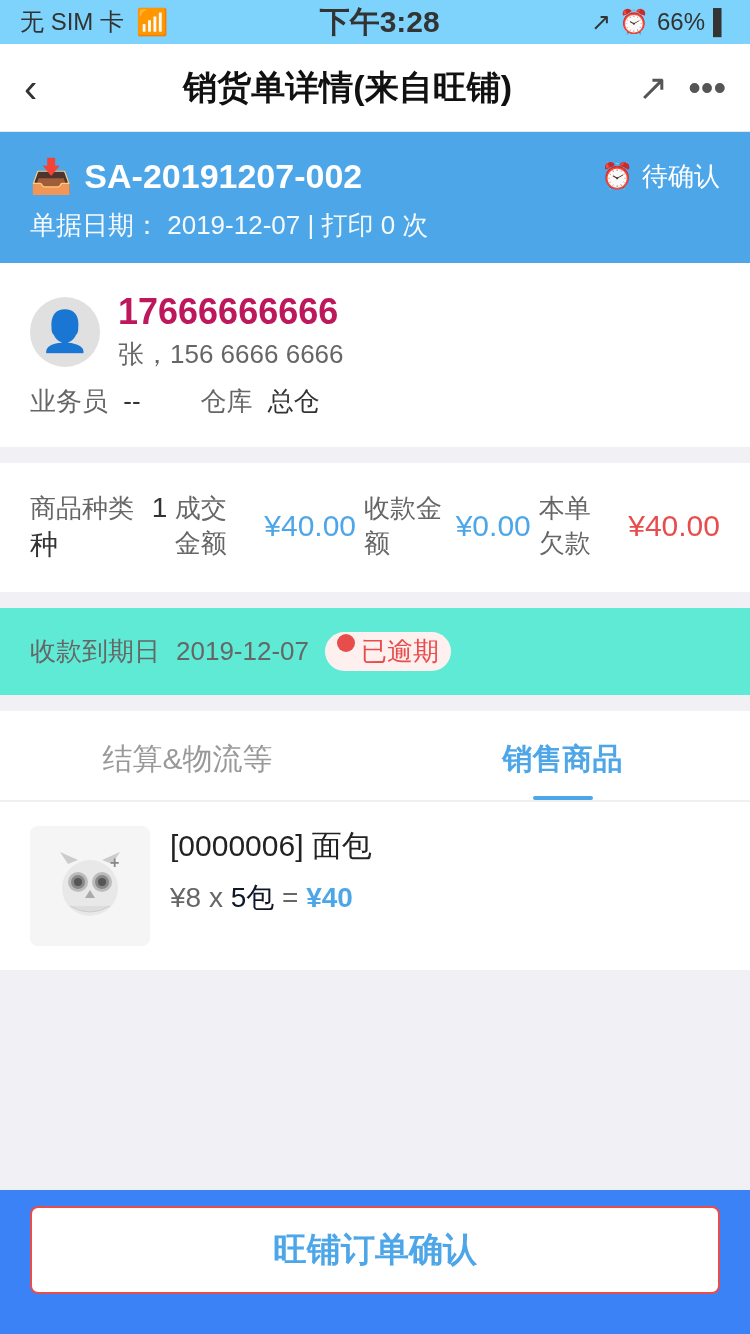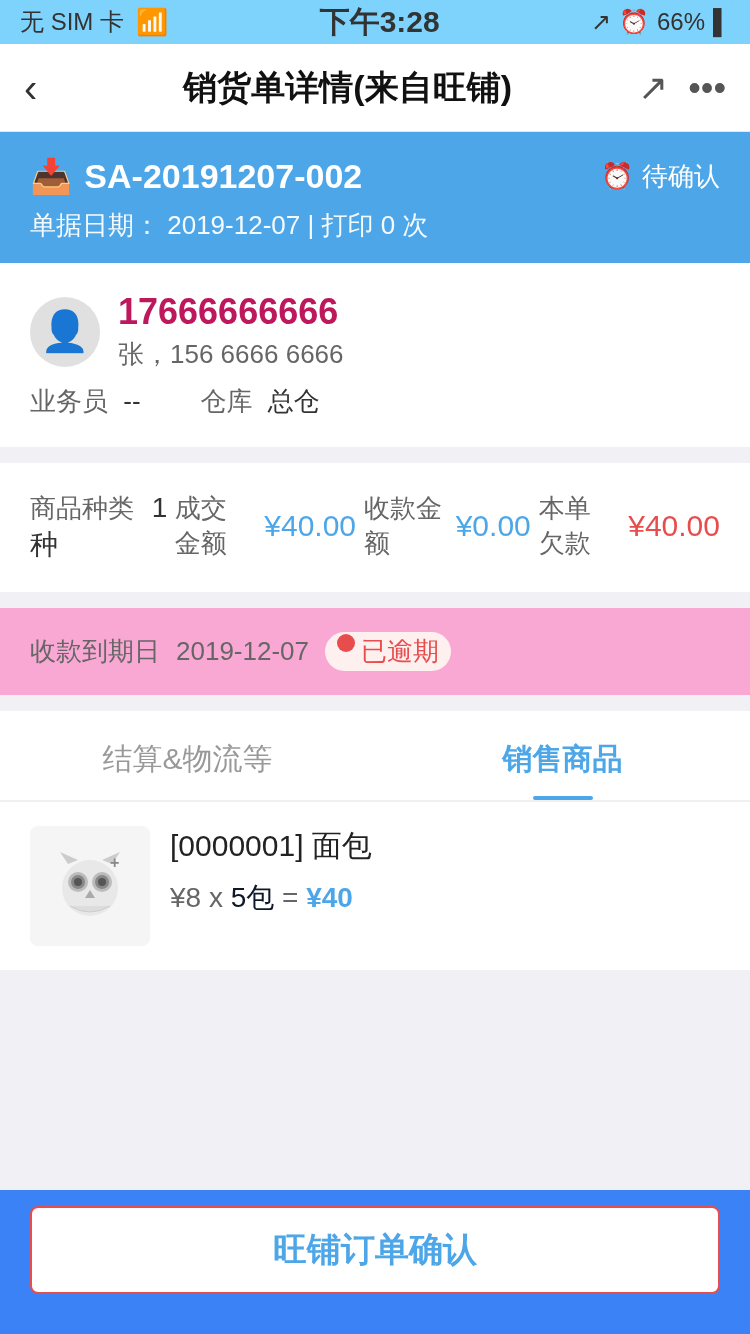--- a/index.html
+++ b/index.html
@@ -188,21 +188,21 @@
       font-weight: 500;
     }
     .amount-red {
       font-size: 30px;
       color: #e84d4d;
       font-weight: 500;
     }
 
     
     .due-section {
-      background: #f9a8d4;
+      background: #5eead4;
       padding: 24px 30px;
       margin-bottom: 16px;
       display: flex;
       align-items: center;
       gap: 16px;
       font-size: 26px;
       color: #666;
     }
     .overdue-badge {
       display: flex;
@@ -459,21 +459,21 @@
       <polygon points="18,18 10,6 28,14" fill="#ccc"></polygon>
       <polygon points="62,18 70,6 52,14" fill="#ccc"></polygon>
 
       <path d="M20 60 Q40 72 60 60" fill="#ddd" stroke="#ccc"></path>
 
       <text x="60" y="22" font-size="16" fill="#888" font-weight="bold">+</text>
     </svg>
   </div>
   <div class="product-info">
     <div class="product-name">
-      <span>[0000001]</span>
+      <span>[0000006]</span>
       <span>面包</span>
     </div>
     <div class="product-price-row">
       <span>¥8 x </span>
       <span class="price-highlight">5包</span>
       <span> = </span>
       <span class="price-total">¥40</span>
     </div>
   </div>
 </div>

